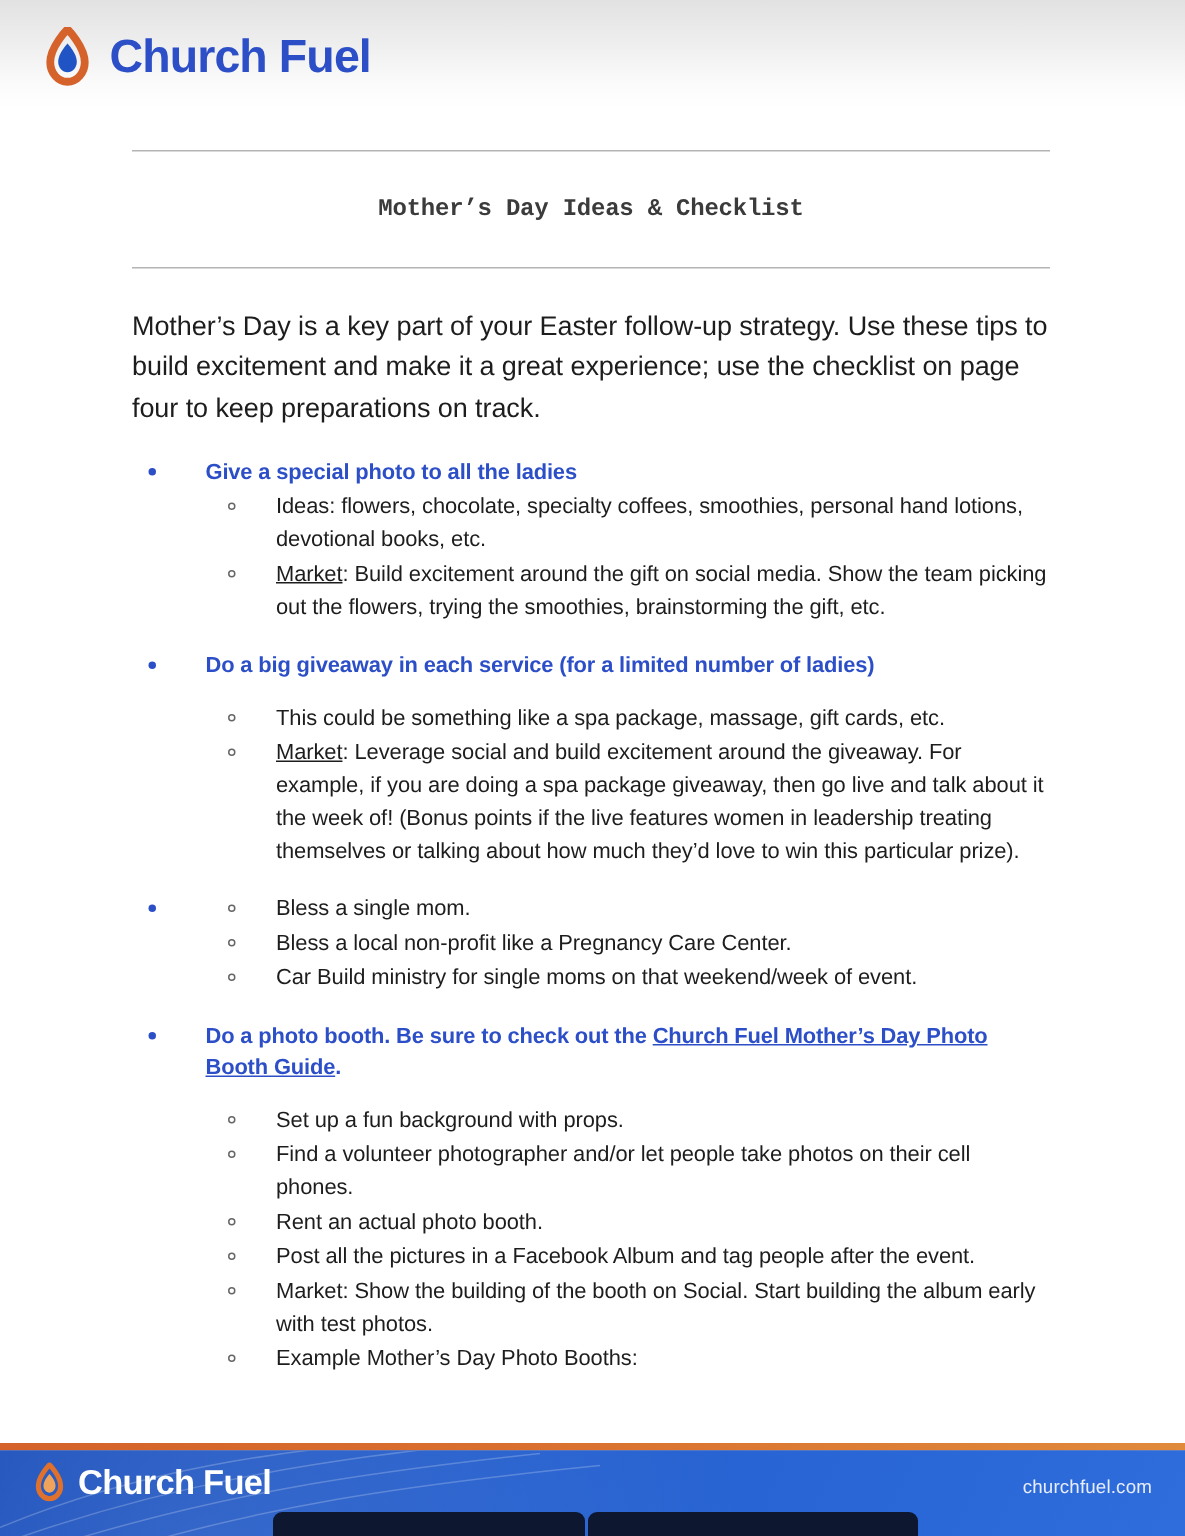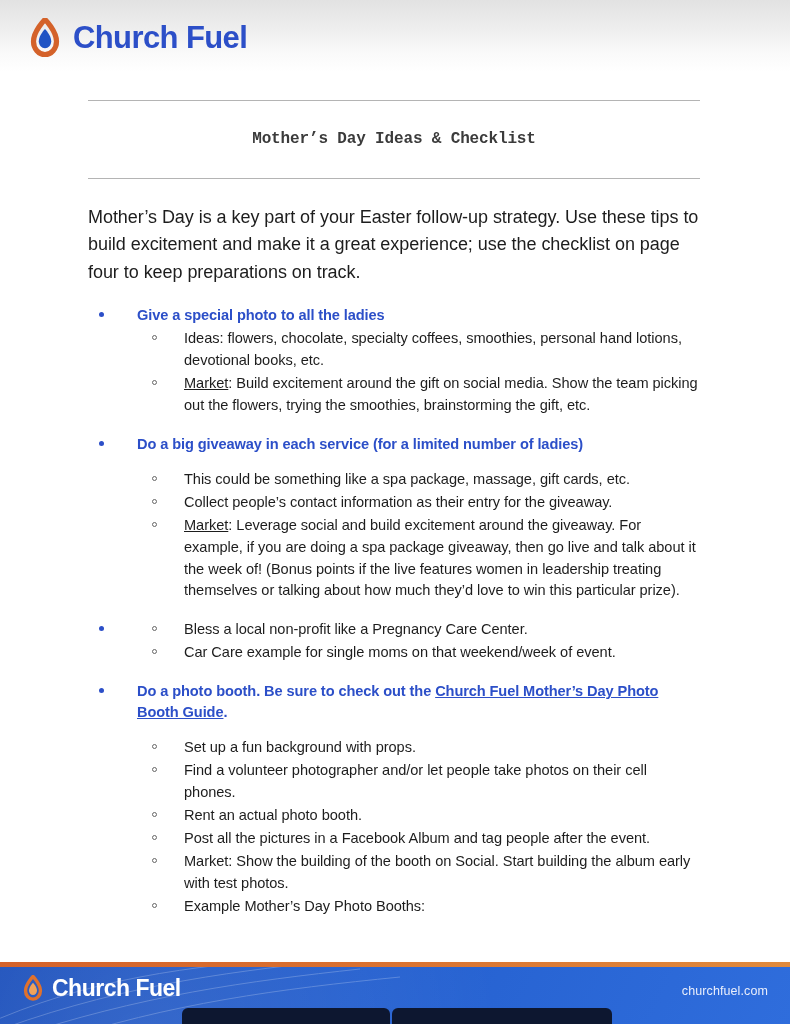--- a/index.html
+++ b/index.html
@@ -261,29 +261,29 @@
       <ul class="l2">
         <li><span>Ideas: flowers, chocolate, specialty coffees, smoothies, personal hand lotions, devotional books, etc.</span></li>
         <li><span class="u">Market</span><span>: Build excitement around the gift on social media. Show the team picking out the flowers, trying the smoothies, brainstorming the gift, etc.</span></li>
       </ul>
     </li>
 
     <li>
       <div class="l1-head">Do a big giveaway in each service (for a limited number of ladies)</div>
       <ul class="l2 spaced">
         <li><span>This could be something like a spa package, massage, gift cards, etc.</span></li>
-        <li><span>Collect people’s contact information as their entry for the giveaway.</span></li>
         <li><span class="u">Market</span><span>: Leverage social and build excitement around the giveaway. For example, if you are doing a spa package giveaway, then go live and talk about it the week of!  (Bonus points if the live features women in leadership treating themselves or talking about how much they’d love to win this particular prize).</span></li>
       </ul>
     </li>
 
     <li>
       <ul class="l2 spaced">
+        <li><span>Bless a single mom.</span></li>
         <li><span>Bless a local non-profit like a Pregnancy Care Center.</span></li>
-        <li><span>Car Care example for single moms on that weekend/week of event.</span></li>
+        <li><span>Car Build ministry for single moms on that weekend/week of event.</span></li>
       </ul>
     </li>
 
     <li>
       <div class="l1-head"><span>Do a photo booth. Be sure to check out the </span><a class="lnk" href="#">Church Fuel Mother’s Day Photo Booth Guide</a><span>.</span></div>
       <ul class="l2 spaced">
         <li><span>Set up a fun background with props.</span></li>
         <li><span>Find a volunteer photographer and/or let people take photos on their cell phones.</span></li>
         <li><span>Rent an actual photo booth.</span></li>
         <li><span>Post all the pictures in a Facebook Album and tag people after the event.</span></li>

